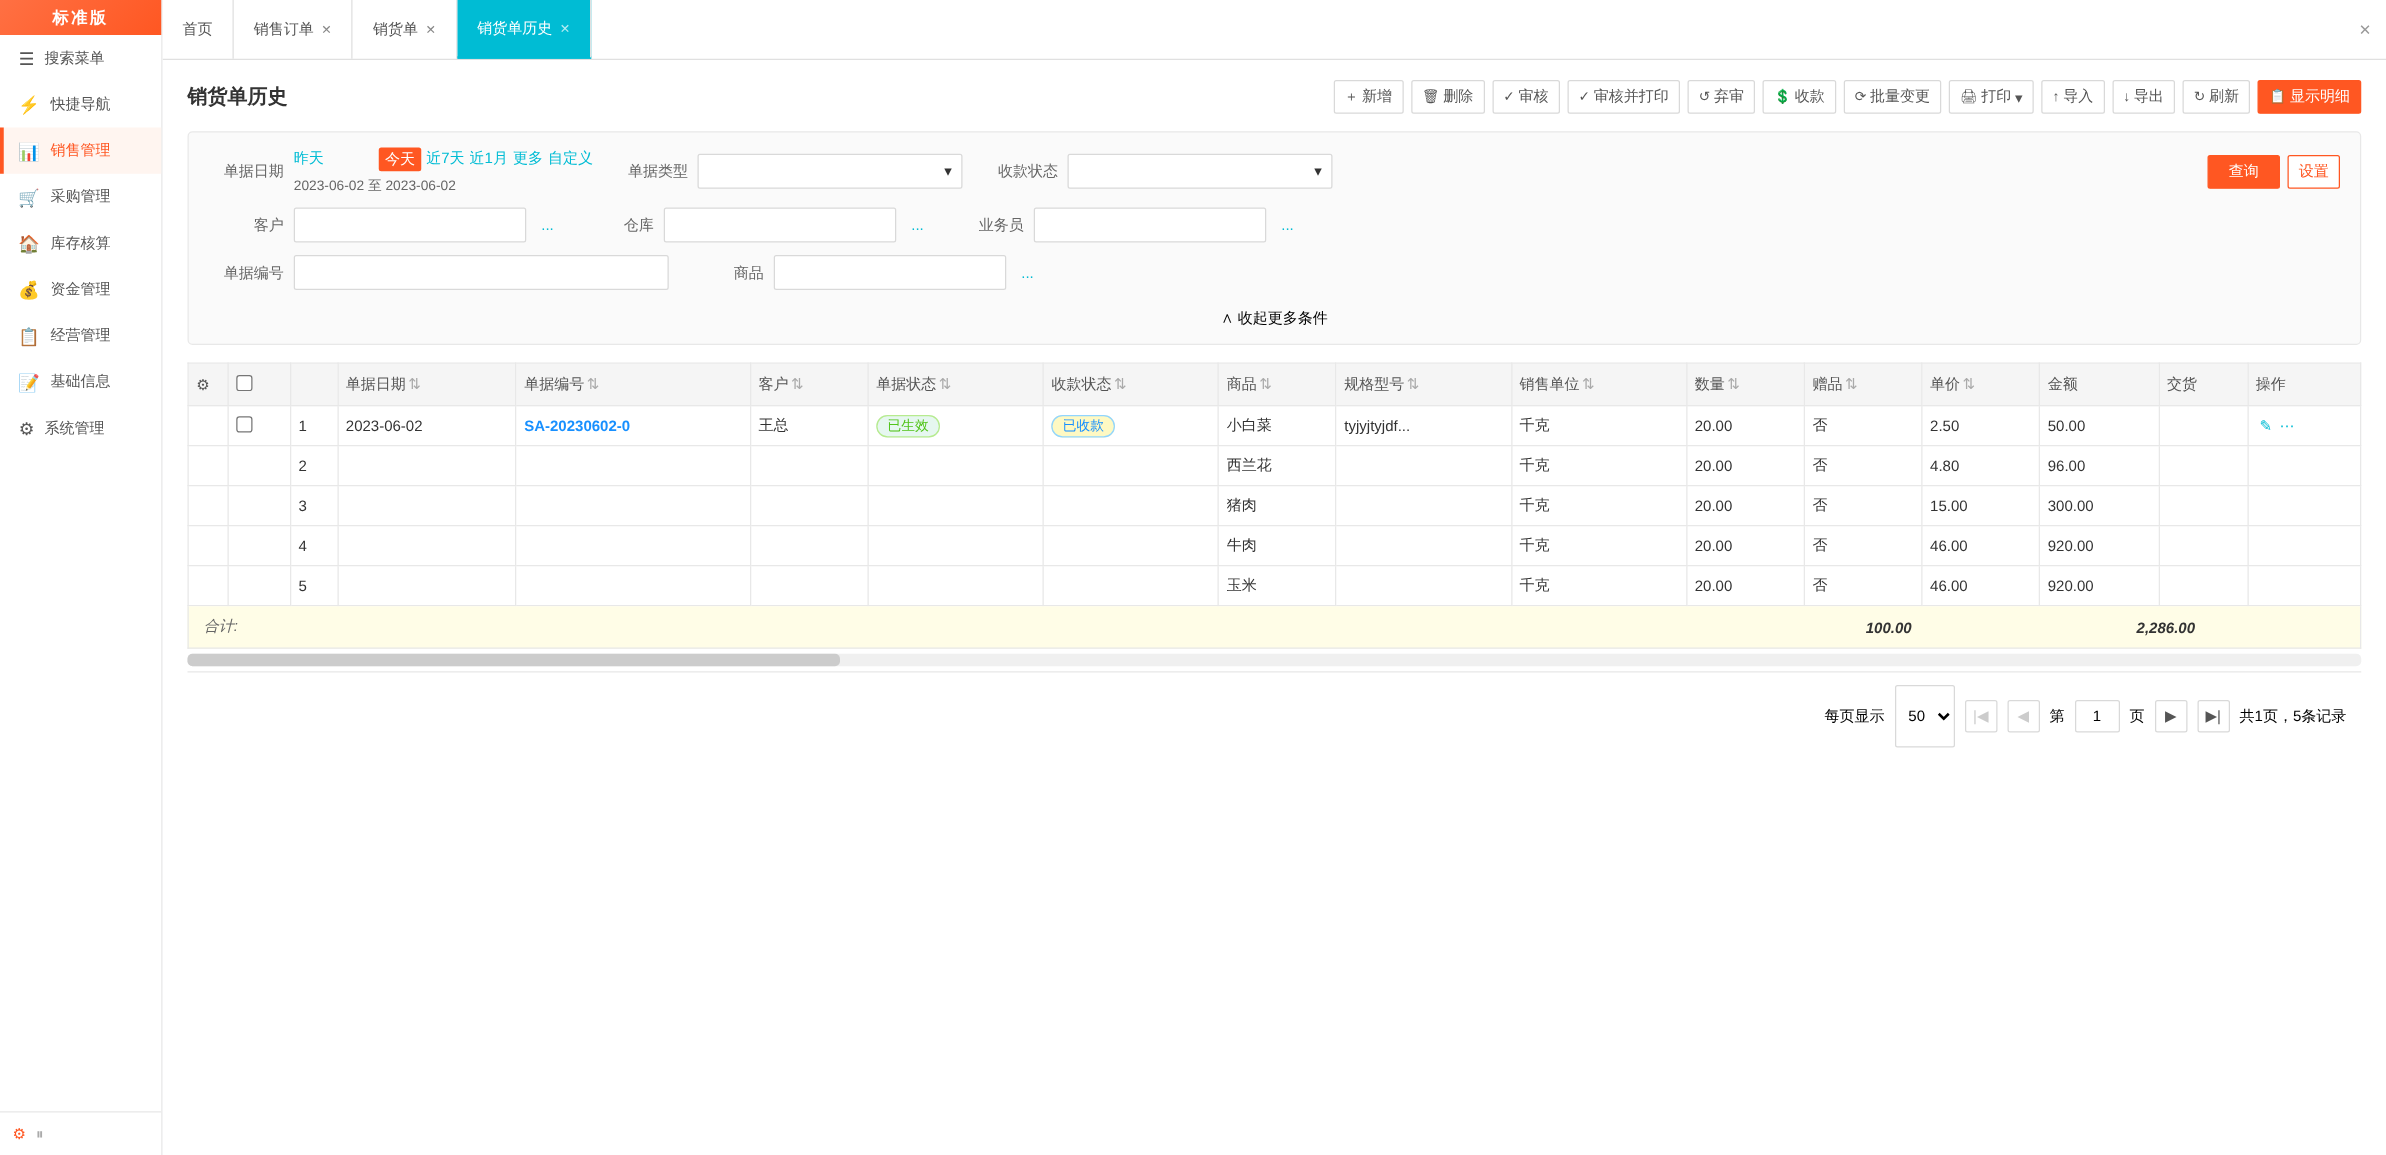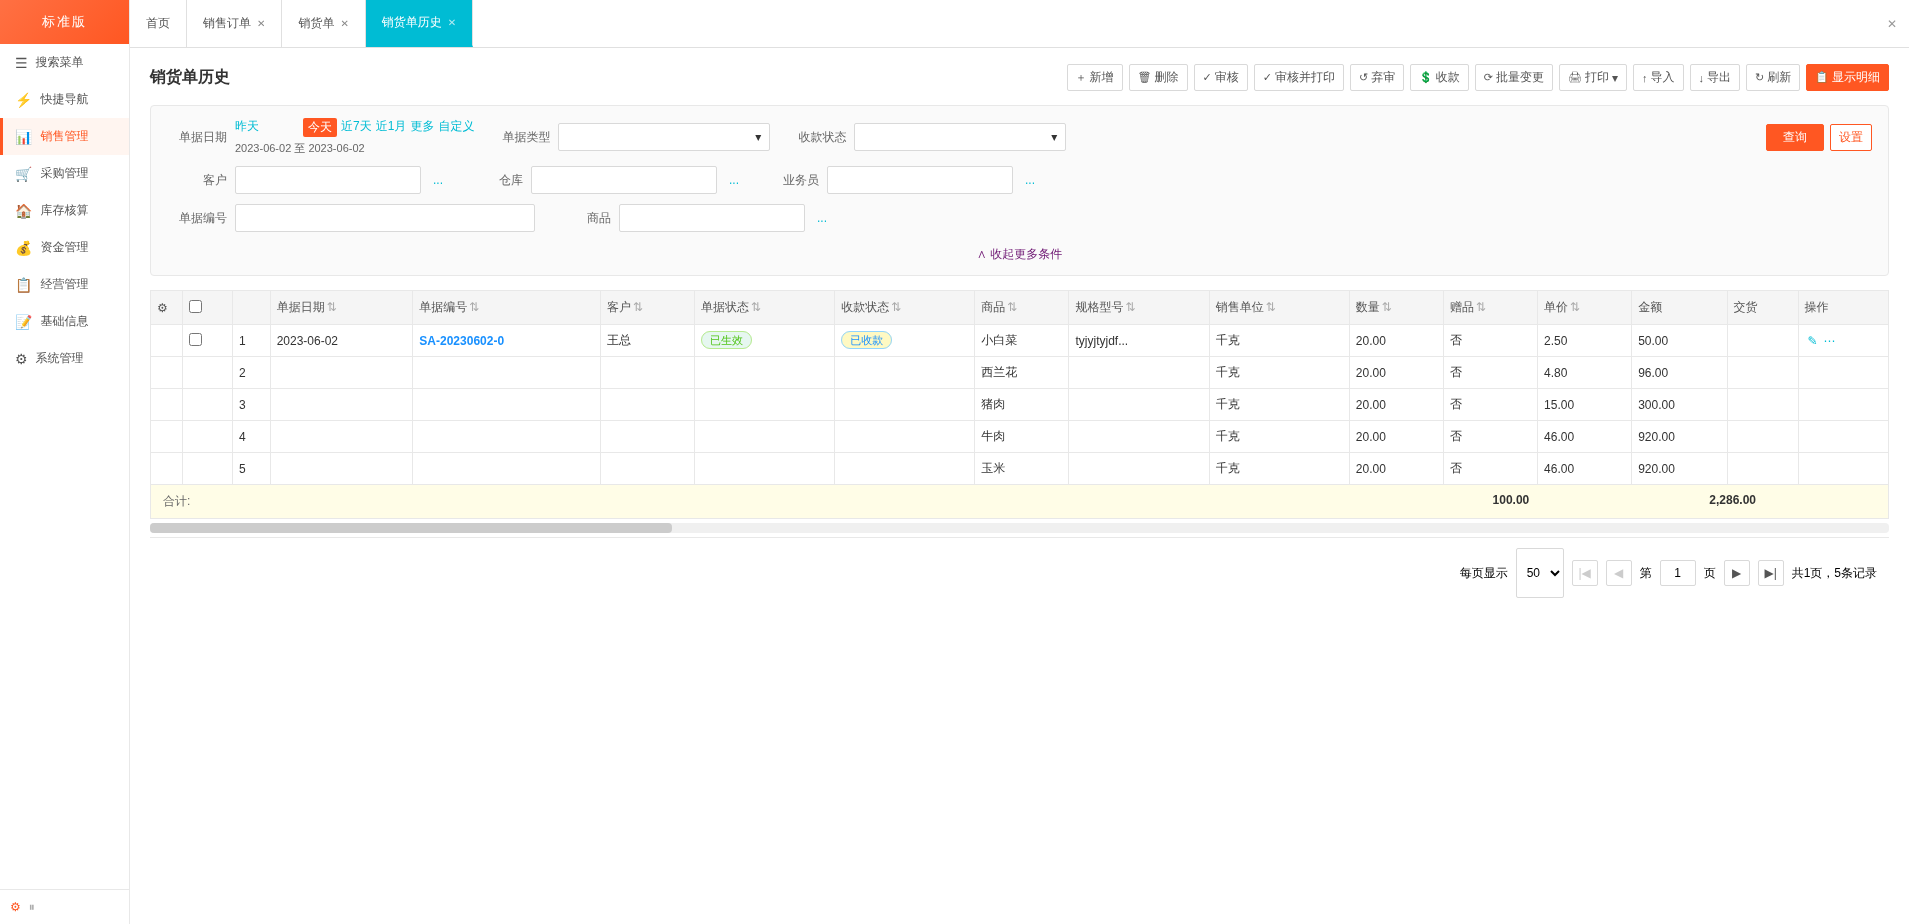--- a/index.html
+++ b/index.html
@@ -8,28 +8,28 @@
     
     .sidebar {
       width: 130px;
       background: #fff;
       border-right: 1px solid #e8e8e8;
       display: flex;
       flex-direction: column;
       flex-shrink: 0;
     }
     .sidebar-logo {
-      height: 44px;
+      height: 28px;
       background: linear-gradient(135deg, #ff7043, #ff5722);
       display: flex;
       align-items: center;
       justify-content: center;
       color: #fff;
       font-size: 13px;
-      font-weight: normal;
+      font-weight: bold;
       letter-spacing: 2px;
     }
     .sidebar-item {
       display: flex;
       align-items: center;
       padding: 10px 12px;
       cursor: pointer;
       color: #555;
       border-left: 3px solid transparent;
     }
@@ -205,21 +205,21 @@
       font-size: 11px;
       margin-top: 2px;
     }
     .ellipsis-btn {
       color: #00bcd4;
       cursor: pointer;
       padding: 0 4px;
     }
     .collapse-btn {
       text-align: center;
-      color: #701a75;
+      color: #000000;
       cursor: pointer;
       padding: 4px 0 0;
     }
 
     
     .data-table {
       width: 100%;
       border-collapse: collapse;
       font-size: 12px;
     }
@@ -253,25 +253,26 @@
       padding: 0 3px;
     }
     .settings-col {
       width: 32px;
       text-align: center;
     }
 
     
     .table-footer {
       display: flex;
-      align-items: flex-start;
+      align-items: center;
       padding: 8px 12px;
       background: #fffde7;
       border: 1px solid #e8e8e8;
       border-top: none;
+      font-style: italic;
     }
     .footer-label { color: #666; margin-right: 8px; }
     .footer-total { font-weight: bold; color: #333; }
 
     .pagination-bar {
       display: flex;
       align-items: center;
       justify-content: flex-end;
       padding: 10px 12px;
       gap: 8px;

